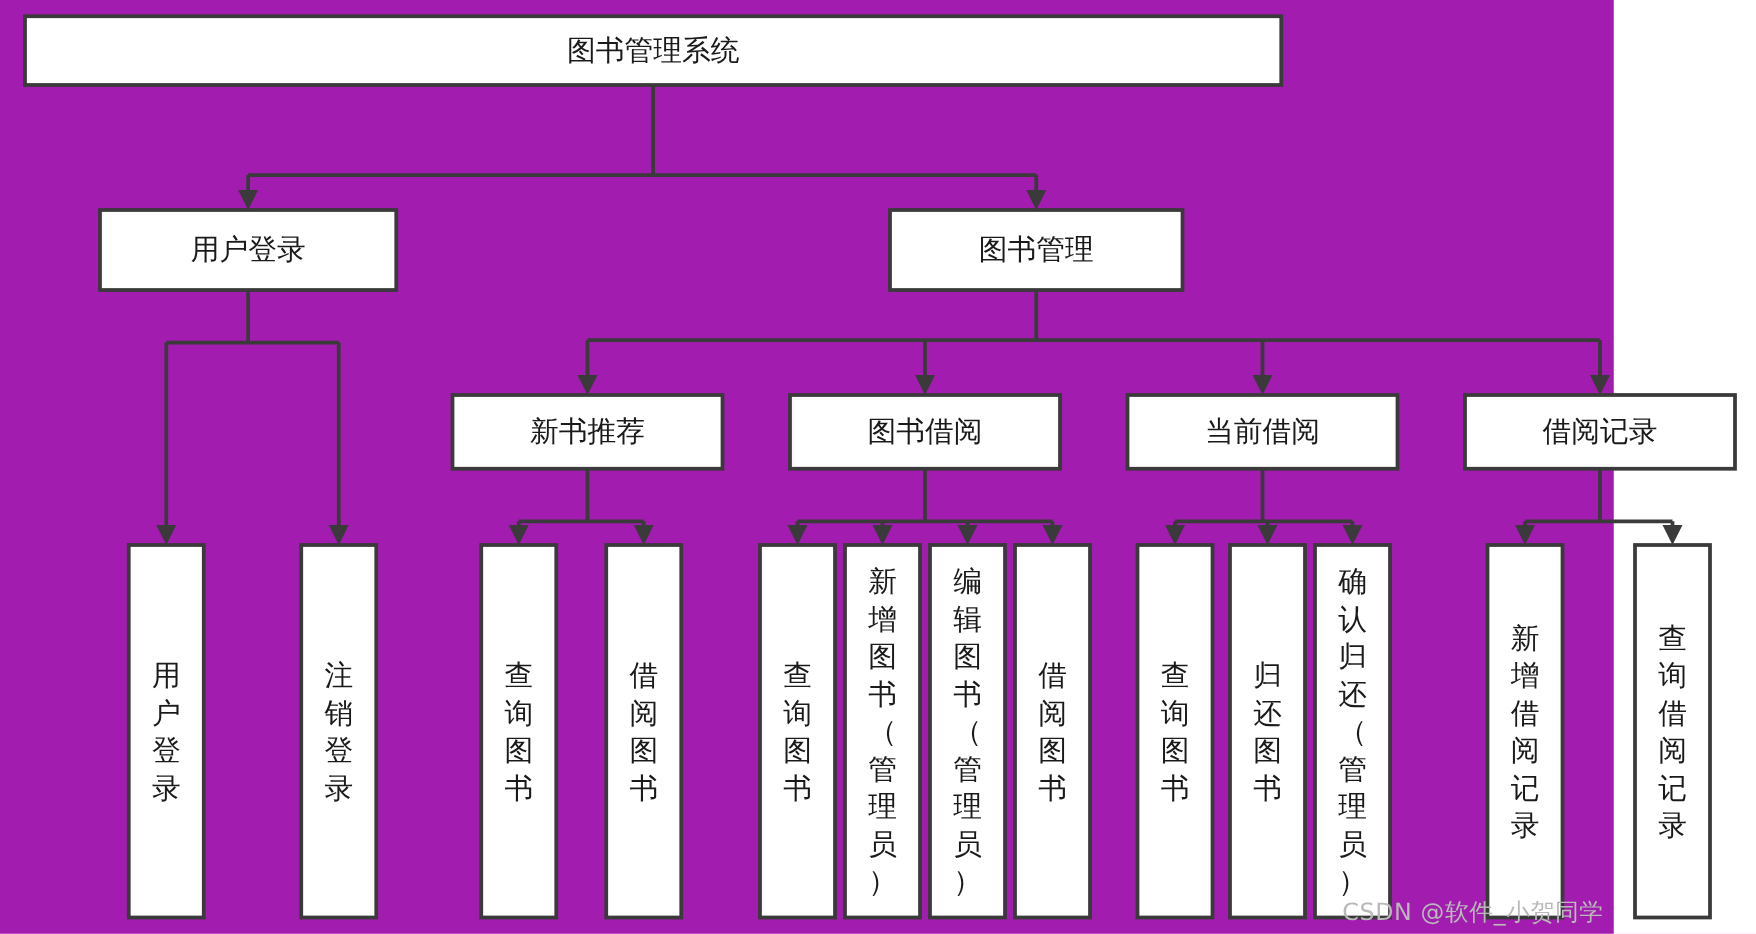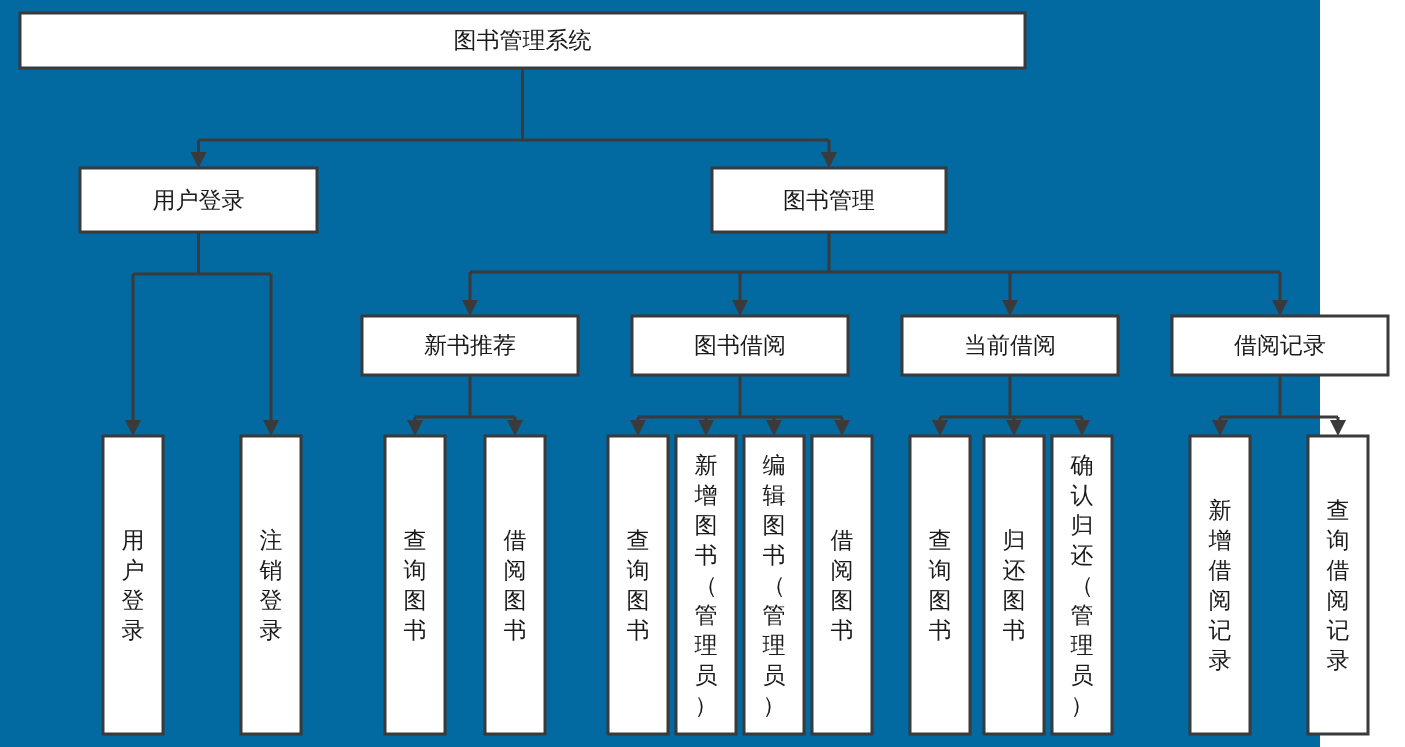--- a/index.html
+++ b/index.html
@@ -10,22 +10,21 @@
   body {
     width: 1405px;
     height: 747px;
     font-family: "DejaVu Sans", "Liberation Sans", sans-serif;
     overflow: hidden;
   }
   #diagram-root {
     position: relative;
     width: 1291px;
     height: 747px;
-    background: #0369a1;
-    padding-left: 29px;
+    background: #a21caf;
   }
   svg#tree-svg {
     position: absolute;
     left: 0;
     top: 0;
     width: 1405px;
     height: 747px;
     display: block;
   }
   .node-rect {
@@ -211,13 +210,14 @@
         <g>
           <rect x="1190" y="436" width="60" height="298" class="node-rect leaf"></rect>
           <text x="1220" y="518" class="node-label-v"><tspan x="1220" dy="0">新</tspan><tspan x="1220" dy="30">增</tspan><tspan x="1220" dy="30">借</tspan><tspan x="1220" dy="30">阅</tspan><tspan x="1220" dy="30">记</tspan><tspan x="1220" dy="30">录</tspan></text>
         </g>
         <g>
           <rect x="1308" y="436" width="60" height="298" class="node-rect leaf"></rect>
           <text x="1338" y="518" class="node-label-v"><tspan x="1338" dy="0">查</tspan><tspan x="1338" dy="30">询</tspan><tspan x="1338" dy="30">借</tspan><tspan x="1338" dy="30">阅</tspan><tspan x="1338" dy="30">记</tspan><tspan x="1338" dy="30">录</tspan></text>
         </g>
       </g>
   </svg>
+  <div class="watermark">CSDN @软件_小贺同学</div>
 </div>
 
 </body></html>

